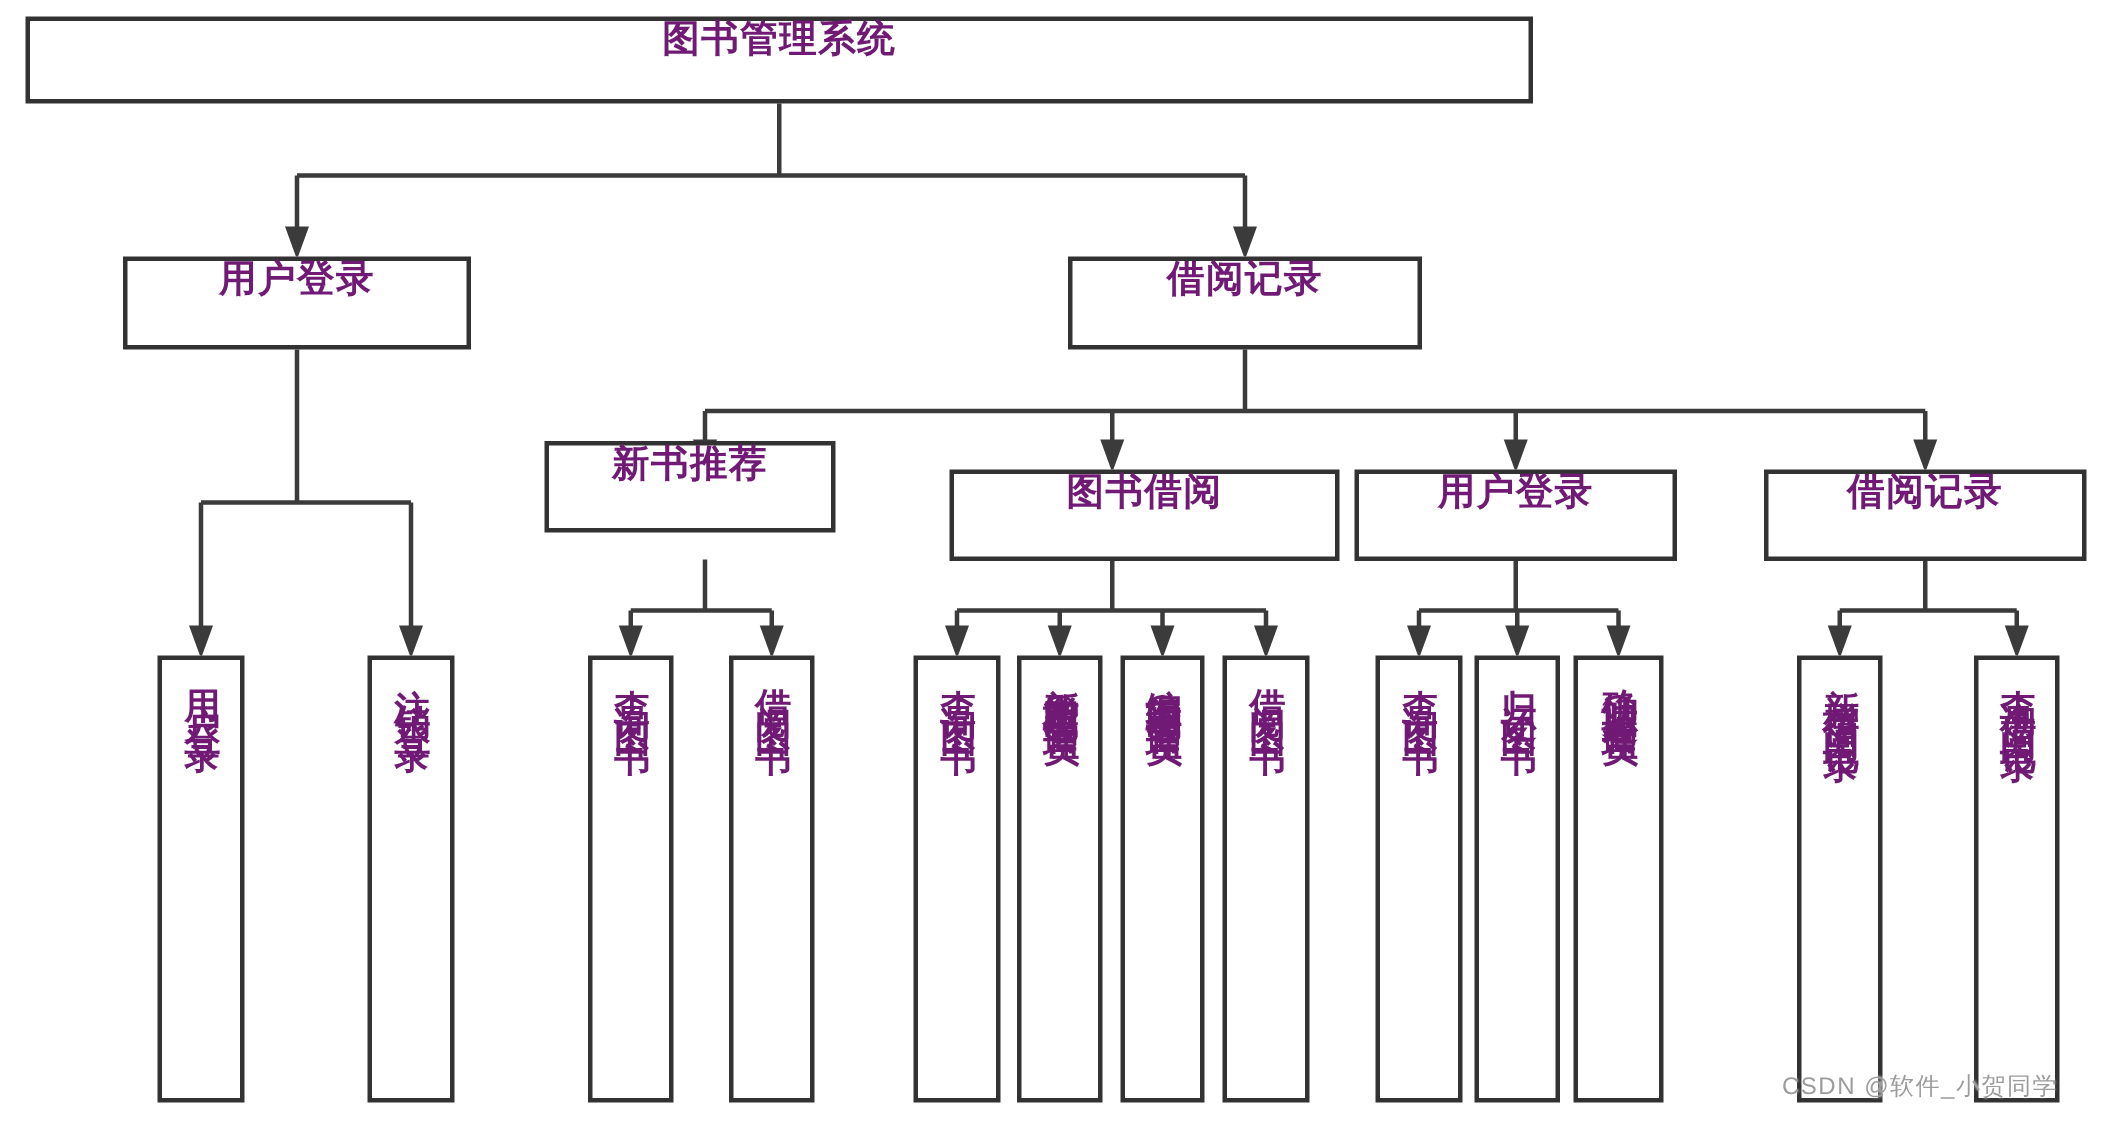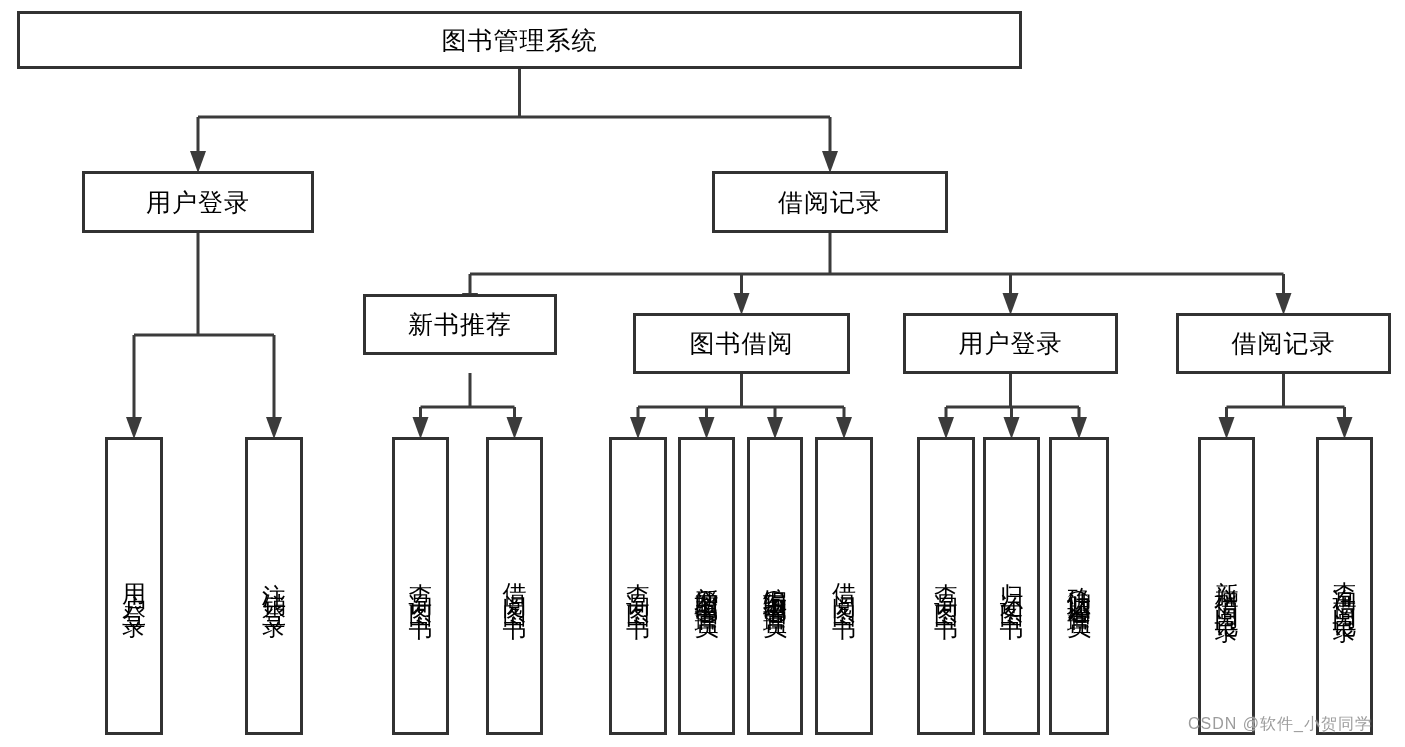--- a/index.html
+++ b/index.html
@@ -17,23 +17,23 @@
     top: 0;
     width: 1405px;
     height: 747px;
   }
   .node {
     position: absolute;
     box-sizing: border-box;
     border: 3px solid #323232;
     background: #ffffff;
     display: flex;
-    align-items: center;
     justify-content: center;
-    color: #000000;
+    color: #701a75;
+    font-weight: bold;
   }
   .node.h .lbl {
     font-size: 25px;
     letter-spacing: 1px;
     white-space: nowrap;
     line-height: 1;
   }
   .node.v .lbl {
     writing-mode: vertical-rl;
     text-orientation: mixed;
@@ -111,21 +111,21 @@
     </div>
     <div class="node v" style="left: 105px; top: 437px; width: 58px; height: 298px;">
       <span class="lbl" style="letter-spacing: 11px;">用户登录</span>
     </div>
     <div class="node v" style="left: 245px; top: 437px; width: 58px; height: 298px;">
       <span class="lbl" style="letter-spacing: 11px;">注销登录</span>
     </div>
     <div class="node h" style="left: 363px; top: 294px; width: 194px; height: 61px;">
       <span class="lbl">新书推荐</span>
     </div>
-    <div class="node h" style="left: 633px; top: 313px; width: 217px; height: 61px;">
+    <div class="node h" style="left: 633px; top: 313px; width: 260px; height: 61px;">
       <span class="lbl">图书借阅</span>
     </div>
     <div class="node h" style="left: 903px; top: 313px; width: 215px; height: 61px;">
       <span class="lbl">用户登录</span>
     </div>
     <div class="node h" style="left: 1176px; top: 313px; width: 215px; height: 61px;">
       <span class="lbl">借阅记录</span>
     </div>
     <div class="node v" style="left: 392px; top: 437px; width: 57px; height: 298px;">
       <span class="lbl" style="letter-spacing: 11px;">查询图书</span>

